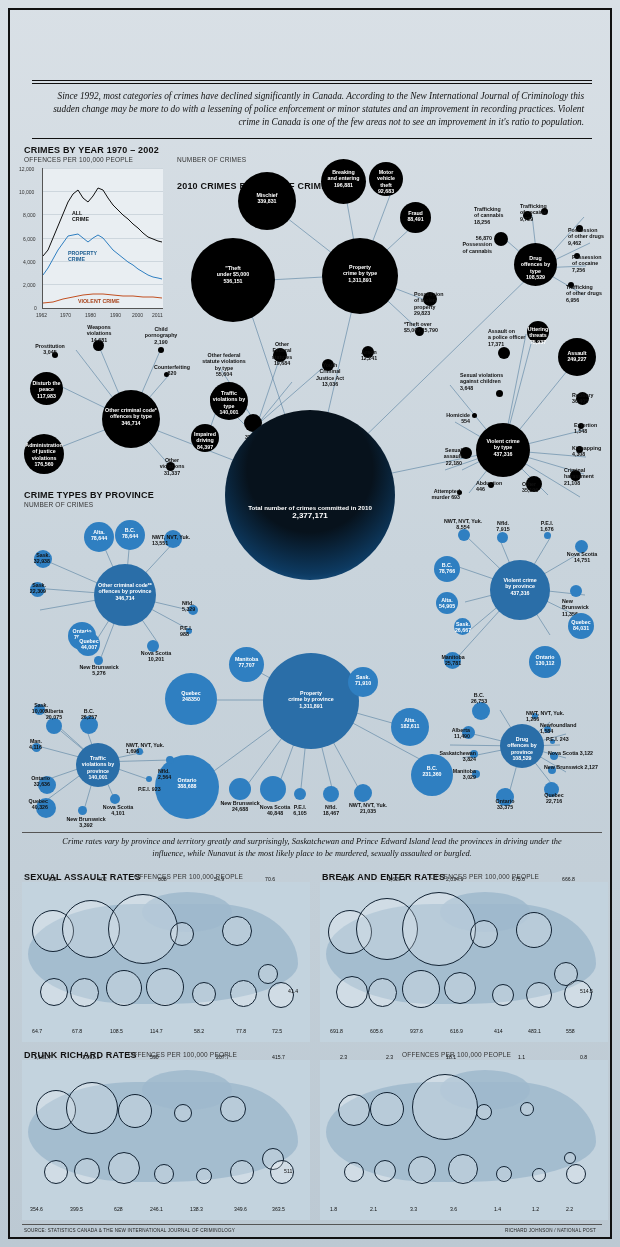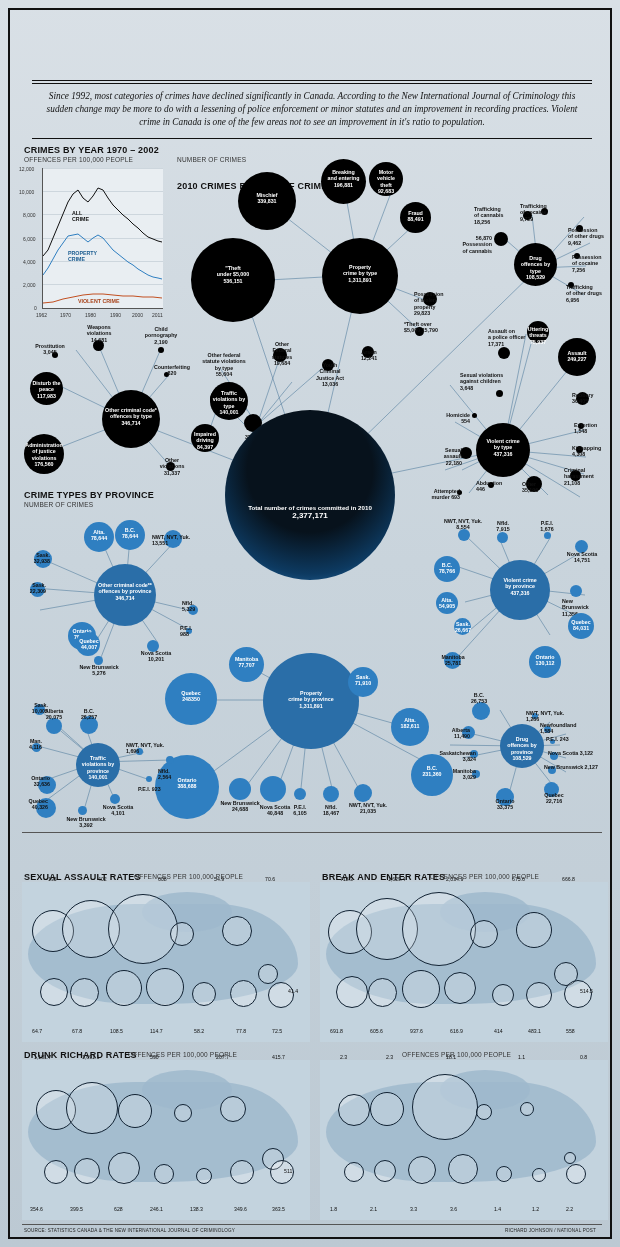--- a/index.html
+++ b/index.html
@@ -6,21 +6,21 @@
   body{width:620px;height:1247px;overflow:hidden;font-family:"Liberation Serif",serif;}
   #page{position:relative;width:620px;height:1247px;background:#cfd8de;
         background:linear-gradient(180deg,#d9e0e6 0%,#c9d4dc 45%,#bcc9d3 100%);}
   .frame{position:absolute;left:8px;top:8px;width:604px;height:1231px;border:2px solid #111;box-sizing:border-box;}
   .inner{position:absolute;inset:0;}
 
   
   .title{position:absolute;left:0;top:14px;width:604px;text-align:center;
          font-family:"Liberation Serif",serif;font-weight:bold;font-size:46px;letter-spacing:2px;color:#111;}
   .rule{position:absolute;left:22px;width:560px;height:1px;background:#111;}
-  .deck{position:absolute;left:30px;top:80px;width:544px;text-align:center;font-style:italic;
+  .deck{position:absolute;left:30px;top:80px;width:544px;text-align:right;font-style:italic;
         font-size:9.3px;line-height:13px;color:#111;}
 
   
   .sec-h{position:absolute;font-family:"Liberation Sans",sans-serif;font-weight:bold;font-size:9px;color:#111;letter-spacing:.2px;}
   .sec-s{position:absolute;font-family:"Liberation Sans",sans-serif;font-size:6.5px;color:#333;letter-spacing:.2px;}
   .lbl{position:absolute;font-family:"Liberation Sans",sans-serif;font-size:5.3px;line-height:6.4px;color:#111;text-align:center;}
   .lbl b{font-weight:bold;}
   .lbl.w{color:#fff;}
   .lbl.l{text-align:left;}
   .lbl.r{text-align:right;}
@@ -463,20 +463,21 @@
   <div class="lbl r" style="left:426px;top:758px;width:40px;"><b>Manitoba<br>3,029</b></div>
   <div class="bub blu" style="left:538px;top:756px;width:8px;height:8px;"></div>
   <div class="lbl l" style="left:534px;top:754px;width:56px;"><b>New Brunswick 2,127</b></div>
   <div class="bub blu" style="left:486px;top:778px;width:18px;height:18px;"></div>
   <div class="lbl" style="left:478px;top:788px;width:34px;"><b>Ontario<br>33,375</b></div>
   <div class="bub blu" style="left:534px;top:772px;width:15px;height:15px;"></div>
   <div class="lbl" style="left:528px;top:782px;width:32px;"><b>Quebec<br>22,716</b></div>
 
   <div class="divider" style="left:12px;top:822px;width:580px;height:1px;background:#555;"></div>
 
+  <div class="italic-note" style="left:40px;top:826px;width:524px;">Crime rates vary by province and territory greatly and surprisingly, Saskatchewan and Prince Edward Island lead the provinces in driving under the influence, while Nunavut is the most likely place to be murdered, sexually assaulted or burgled.</div>
 
   <div class="sec-h" style="left:14px;top:862px;">SEXUAL ASSAULT RATES</div>
   <div class="sec-s" style="left:124px;top:863px;">OFFENCES PER 100,000 PEOPLE</div>
   <div class="mapbox" style="left:12px;top:872px;width:288px;height:160px;">
     <div class="mapshape" style="left:6px;top:22px;width:270px;height:100px;border-radius:40% 30% 50% 40%/50% 60% 40% 50%;"></div>
     <div class="mapshape" style="left:120px;top:10px;width:90px;height:40px;border-radius:50%;"></div>
     <div class="ring" style="left:10px;top:28px;width:40px;height:40px;"></div>
     <div class="ring" style="left:40px;top:18px;width:56px;height:56px;"></div>
     <div class="ring" style="left:86px;top:12px;width:68px;height:68px;"></div>
     <div class="ring" style="left:148px;top:40px;width:22px;height:22px;"></div>

